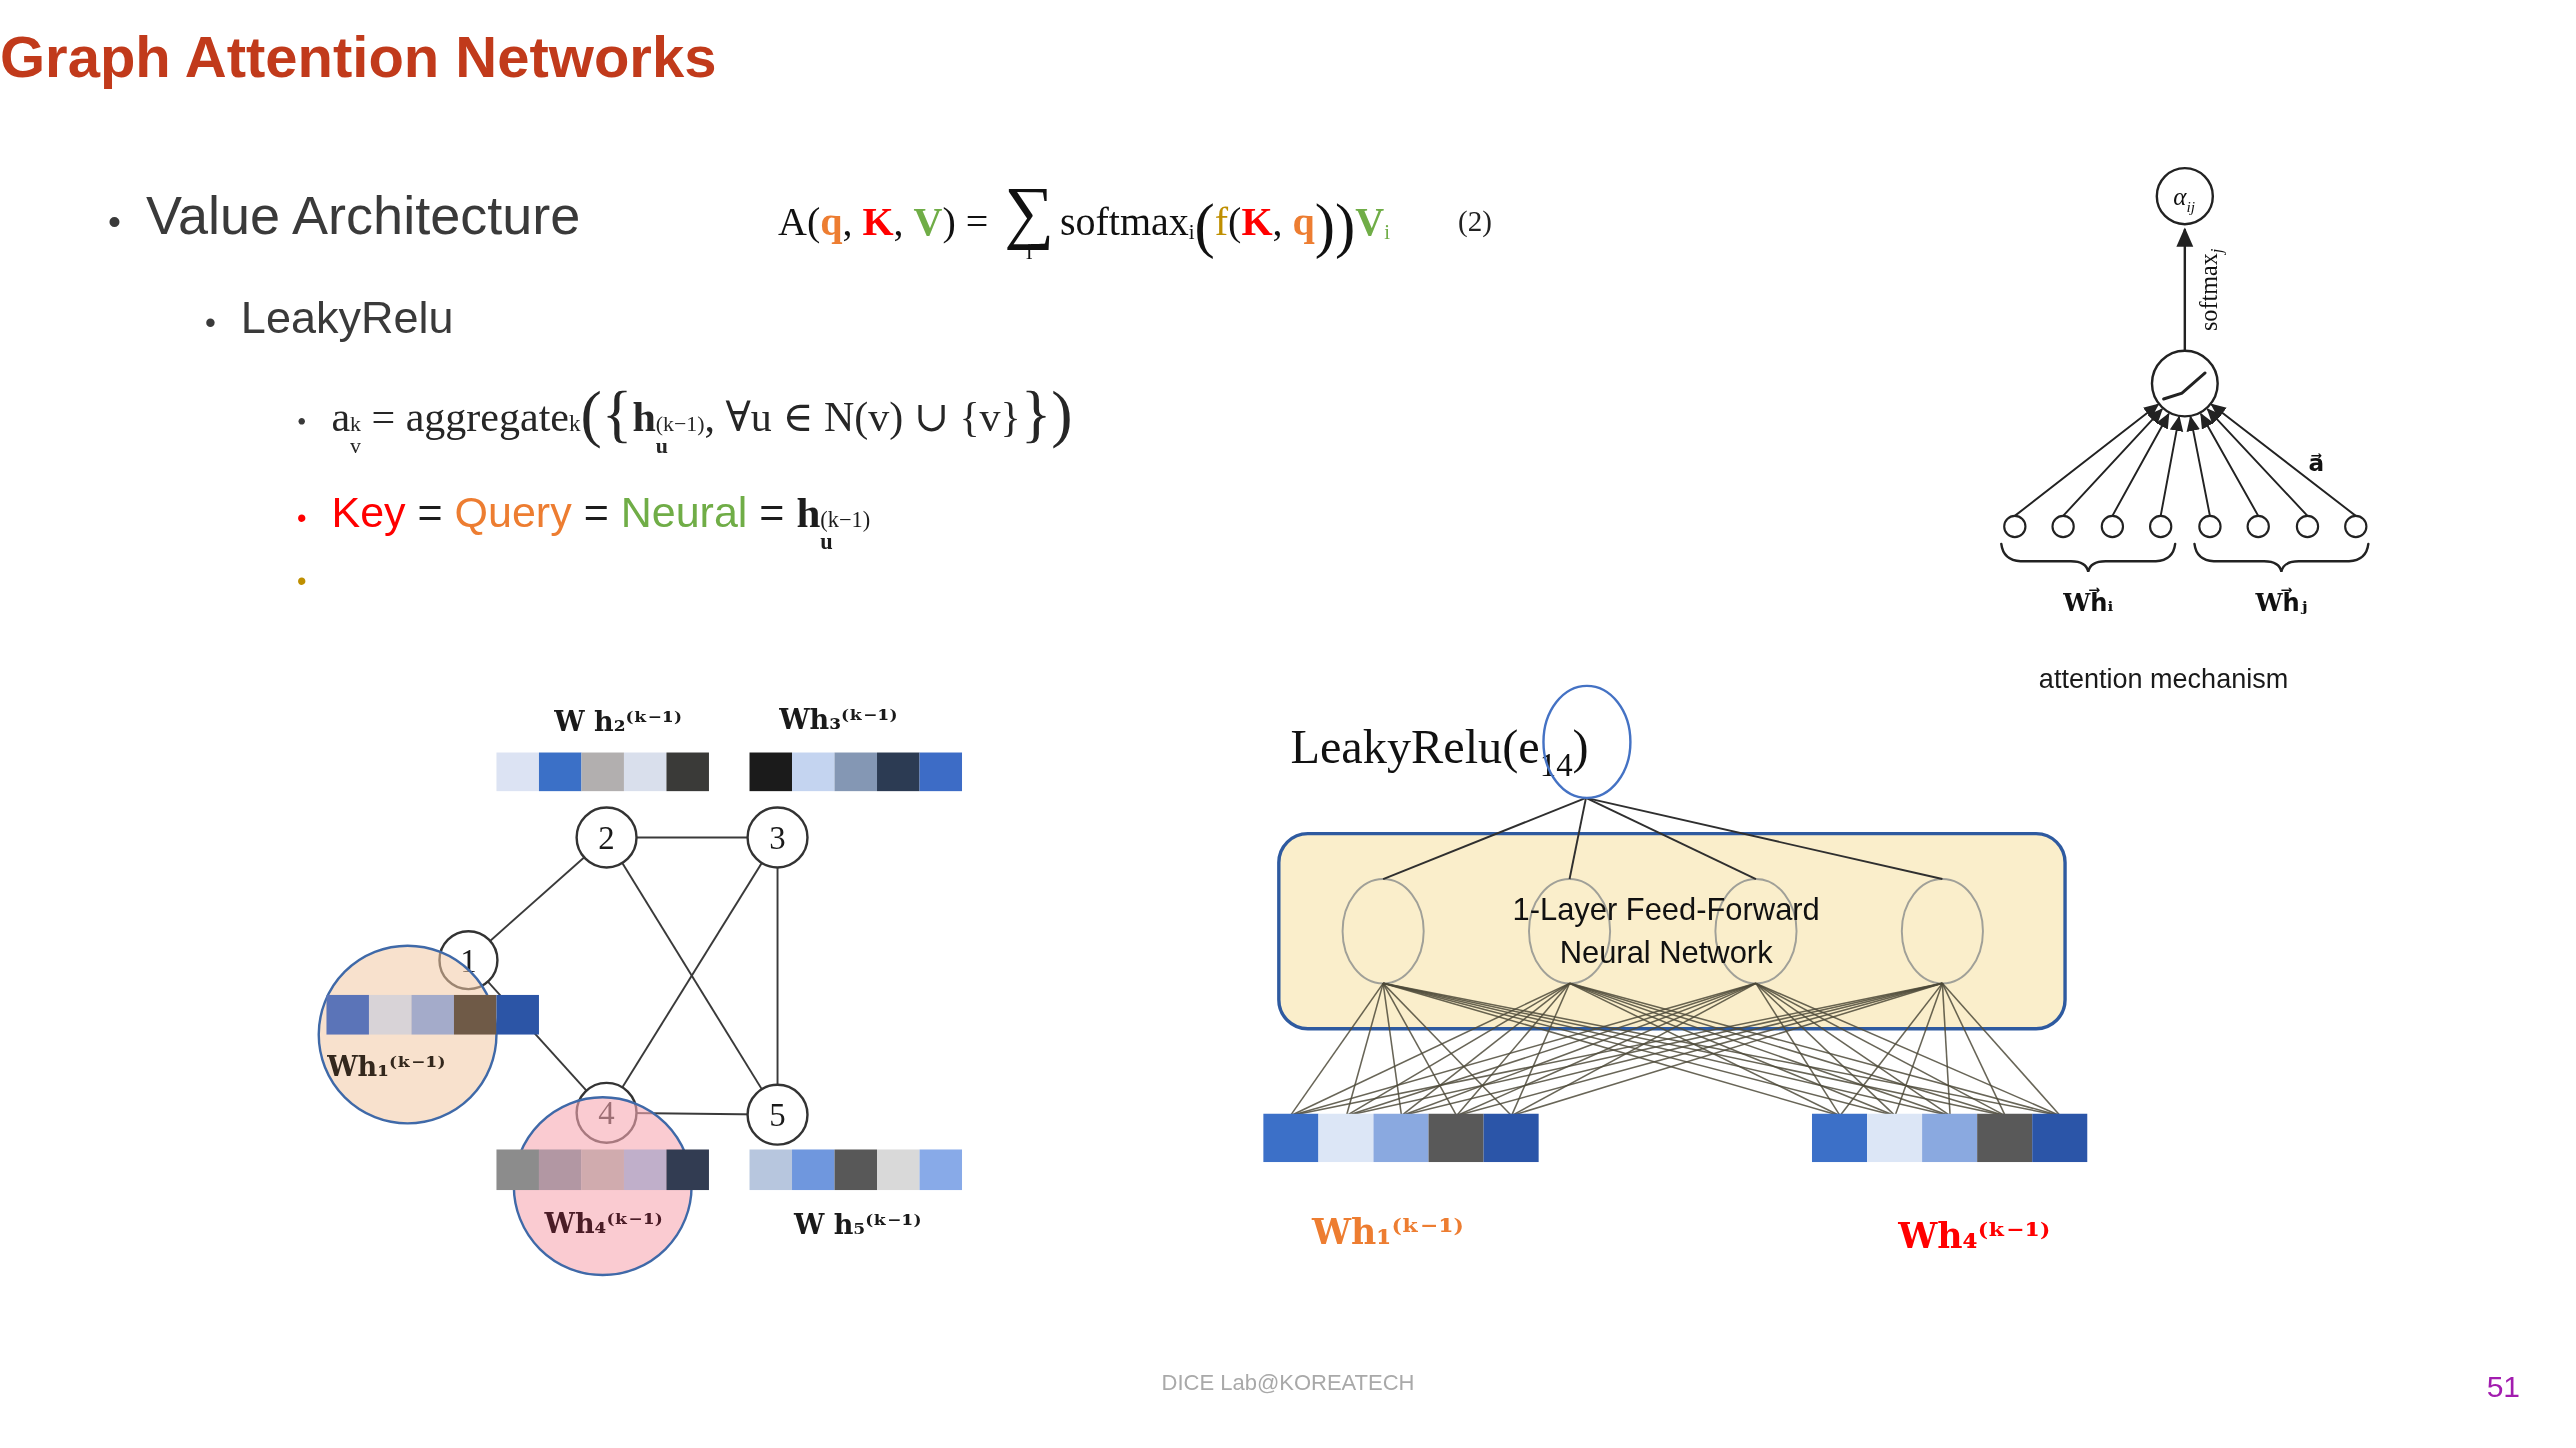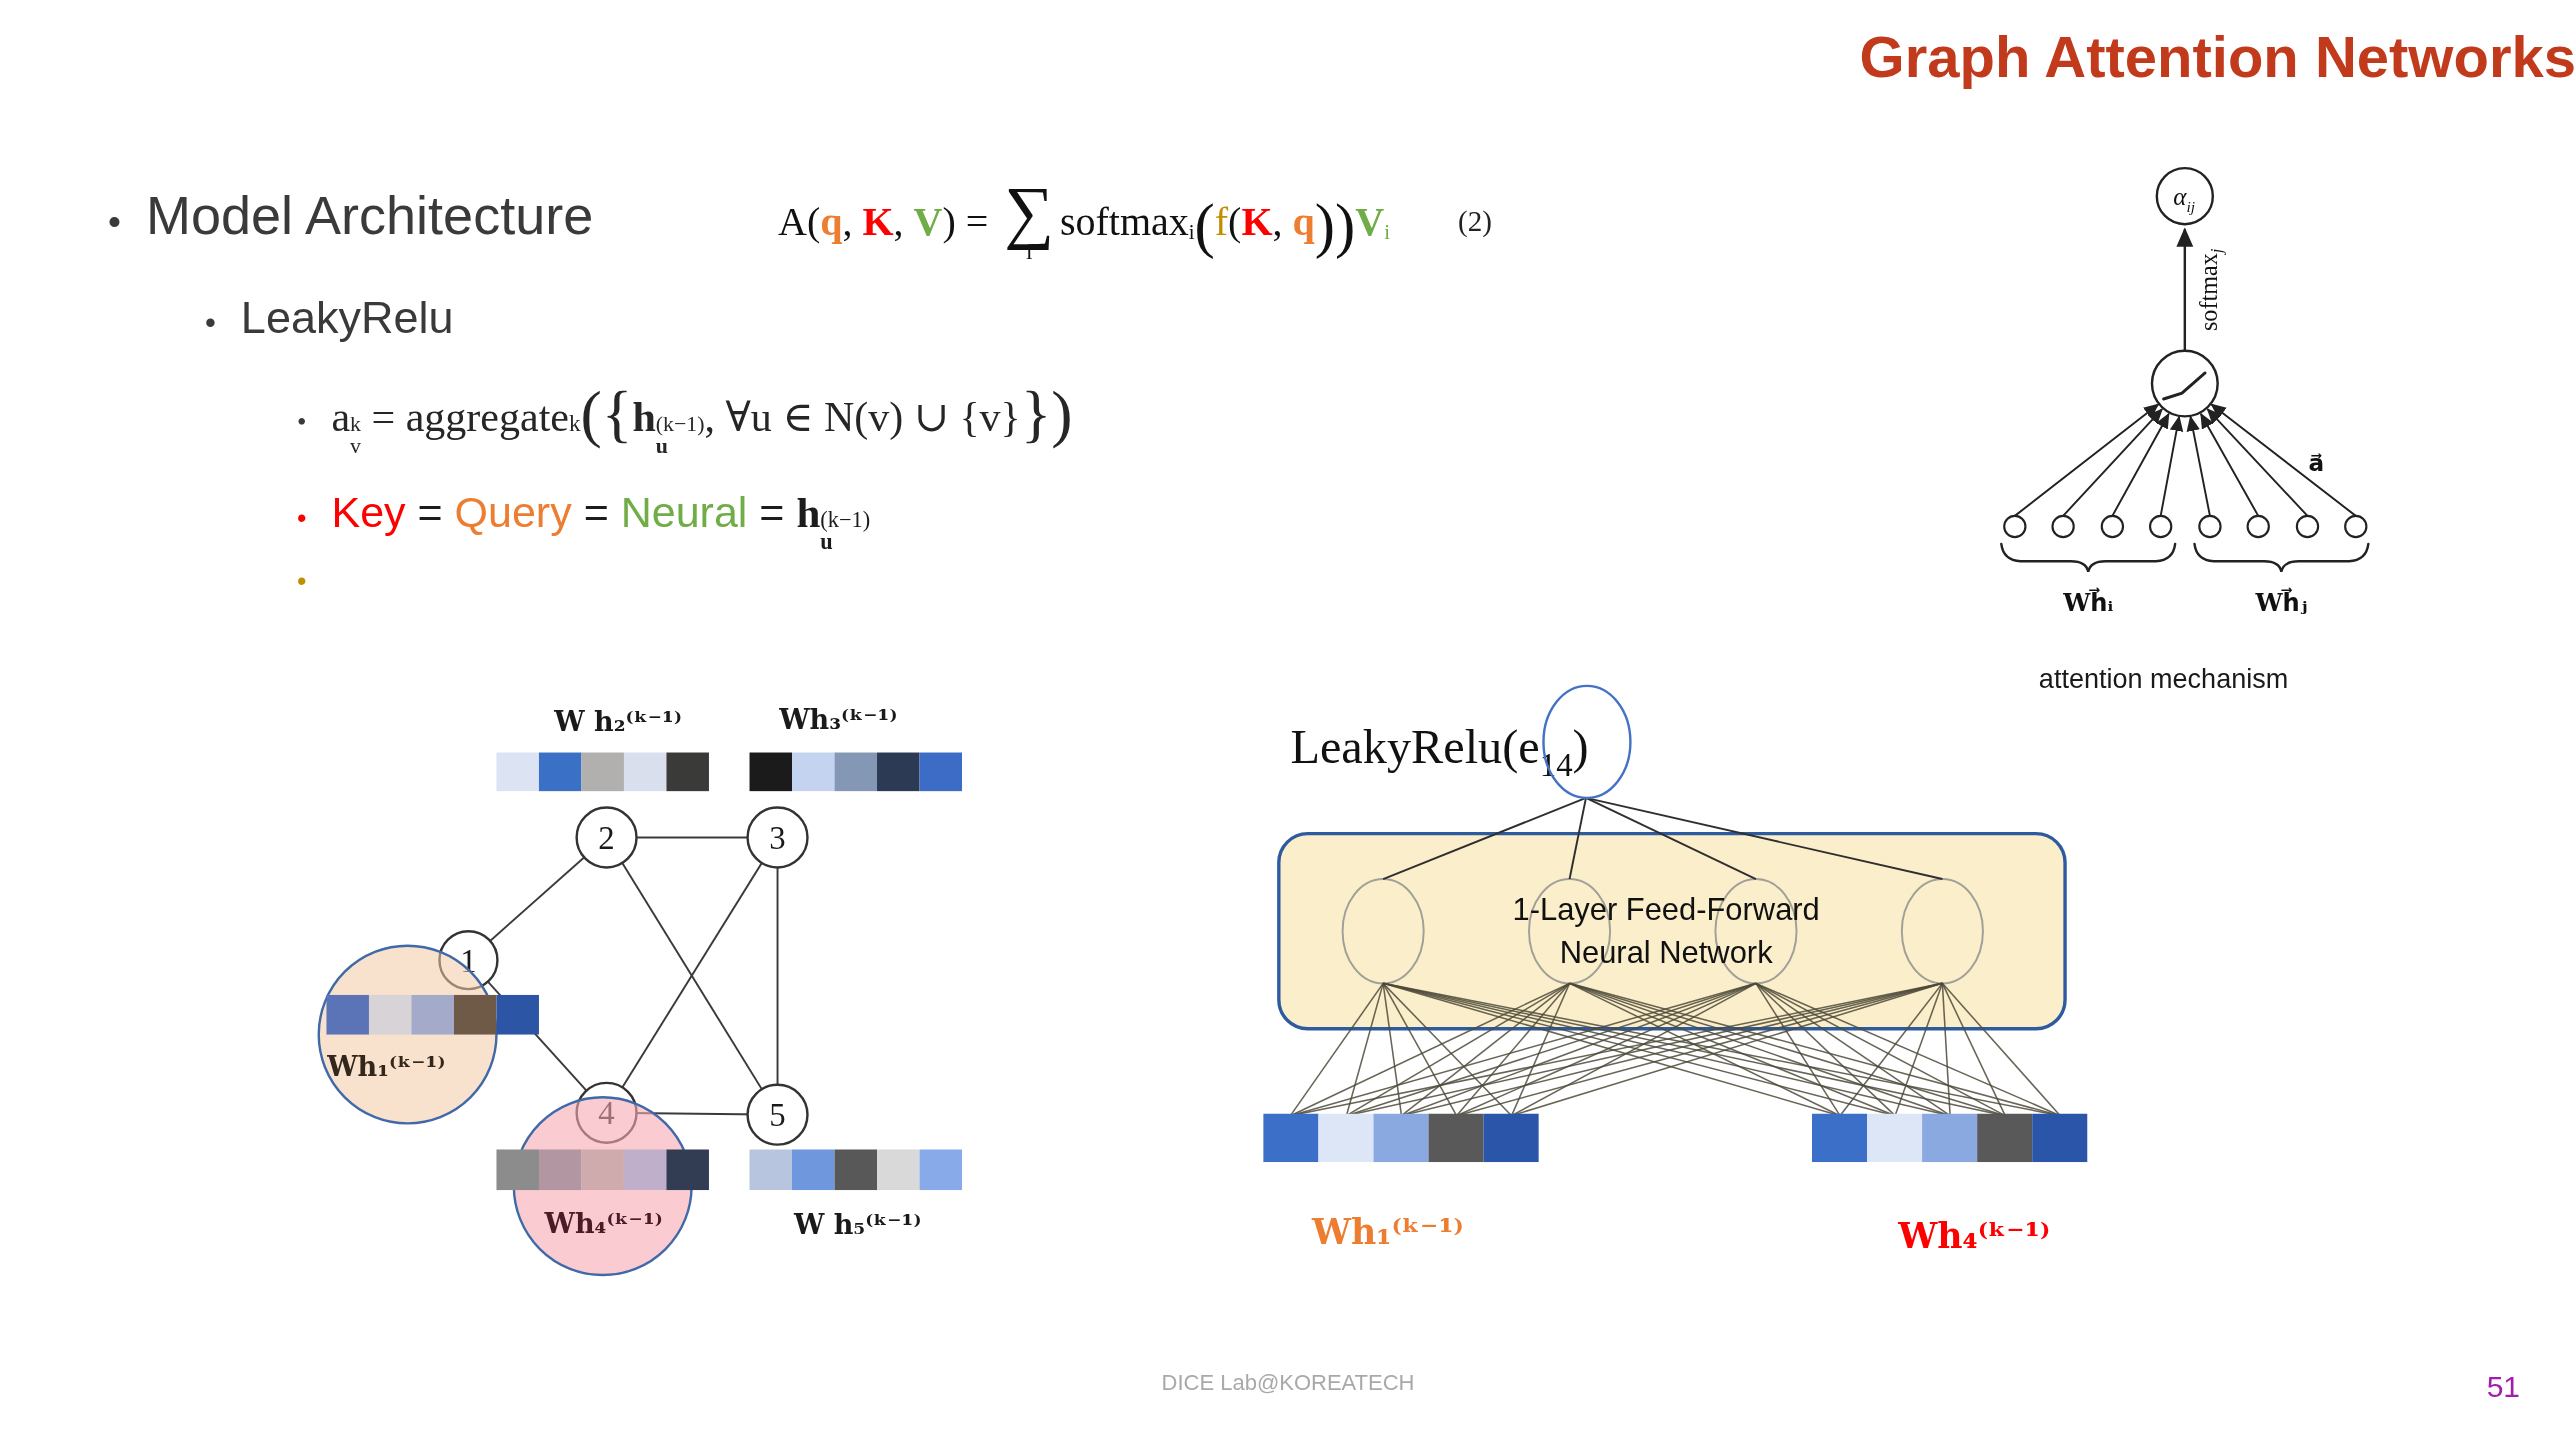--- a/index.html
+++ b/index.html
@@ -1,20 +1,20 @@
 <!DOCTYPE html>
 <html><head>
 <meta charset="utf-8">
 <style>
   html,body{margin:0;padding:0;background:#e8e8e8;}
   .slide{position:relative;width:2576px;height:1449px;background:#ffffff;overflow:hidden;
          font-family:"Liberation Sans",sans-serif;color:#303030;}
   .abs{position:absolute;}
   
-  .title{top:23px;left:0;width:2576px;text-align:right;font-size:58px;font-weight:bold;
+  .title{top:23px;left:0;width:2576px;text-align:left;font-size:58px;font-weight:bold;
          color:#C13A1B;letter-spacing:0px;}
   
   .line{display:flex;align-items:baseline;white-space:pre;}
   .bullet{color:#3a3a3a;margin-right:25px;}
   .l1{top:184px;left:108px;font-size:54px;color:#3a3a3a;}
   .l1 .bullet{font-size:37px;}
   .l2{top:292px;left:205px;font-size:45px;color:#3a3a3a;}
   .l2 .bullet{font-size:31px;}
   .l3{left:297px;font-size:42px;color:#262626;}
   .l3 .bullet{font-size:27px;}
@@ -48,21 +48,21 @@
 </style>
 </head>
 <body>
 
 <div class="slide">
 
   <div class="abs title">Graph Attention Networks</div>
 
   <div class="abs line l1">
     <span class="bullet">•</span>
-    <span>Model Architecture</span>
+    <span>Value Architecture</span>
   </div>
 
   <div class="abs line l2">
     <span class="bullet">•</span>
     <span>LeakyRelu</span>
   </div>
 
   <div class="abs line l3 agg mathline">
     <span class="bullet">•</span>
     <span>a</span><span class="ss"><span class="sp">k</span><span class="sb">v</span></span><span> = aggregate</span><sup class="k">k</sup><span class="bigbr">({</span><span class="bold">h</span><span class="ss"><span class="sp">(k−1)</span><span class="sb bold">u</span></span><span>, ∀u ∈ N(v) ∪ {v}</span><span class="bigbr">})</span>

